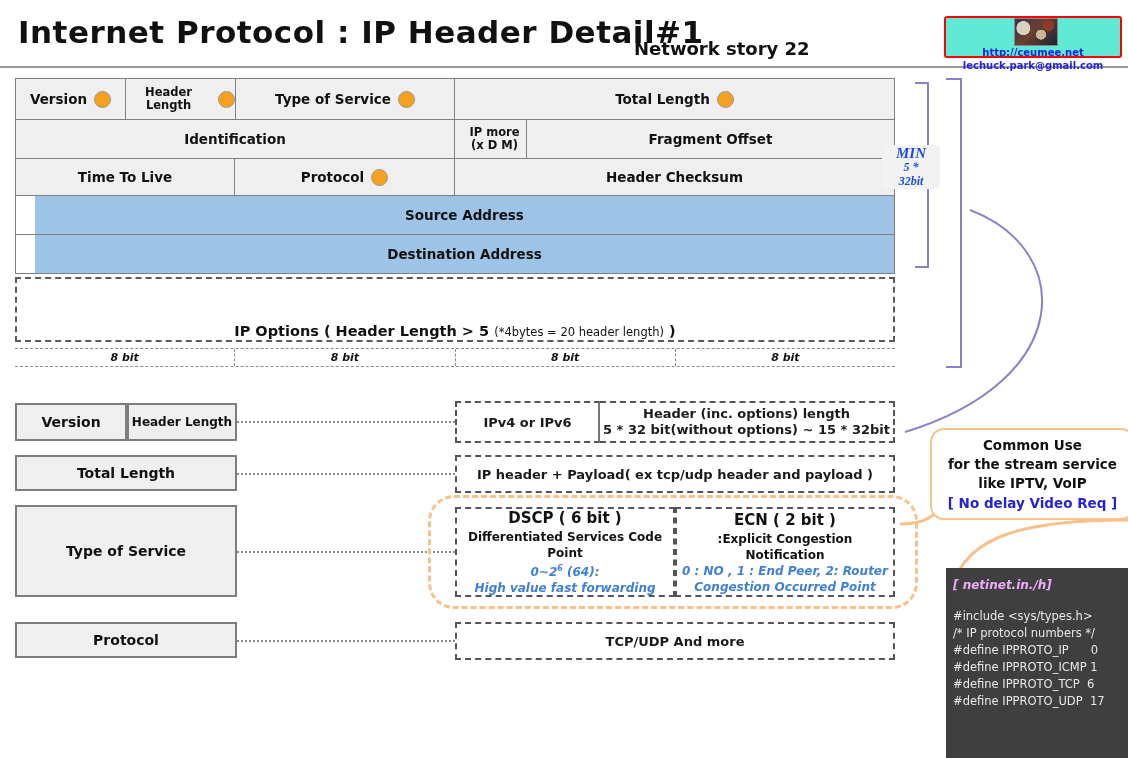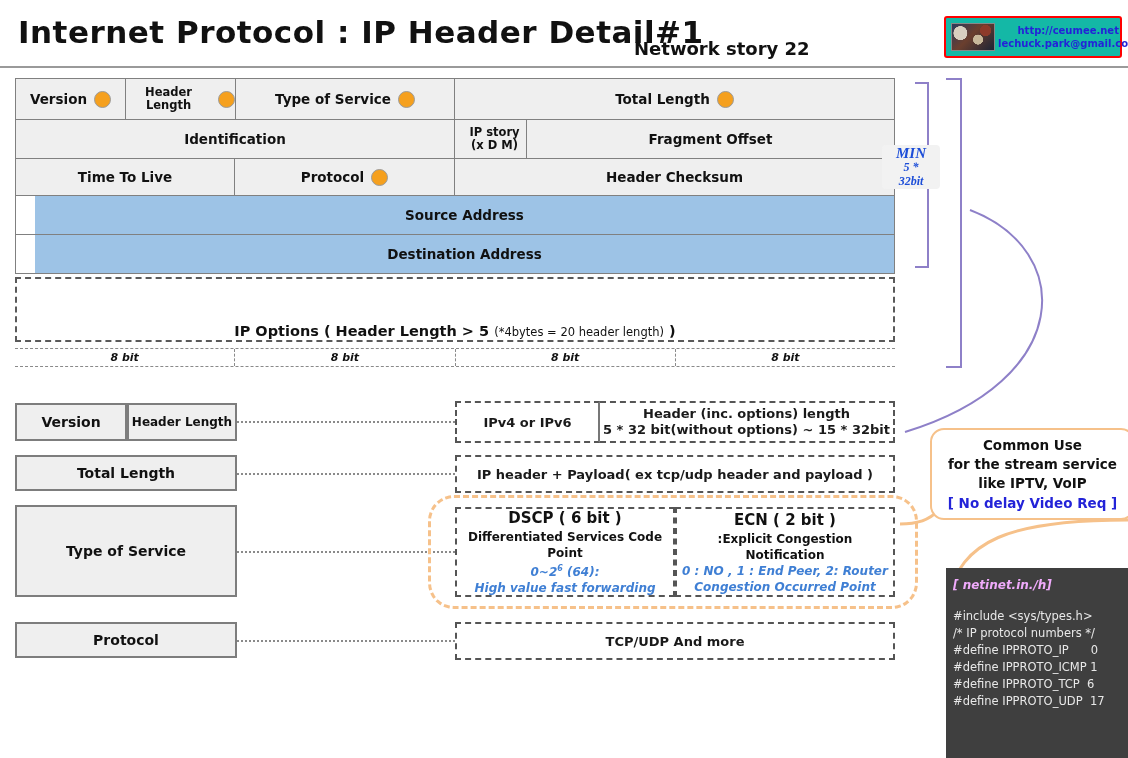--- a/index.html
+++ b/index.html
@@ -24,22 +24,22 @@
     position:absolute;left:634px;top:38px;
     font-family:"DejaVu Sans", sans-serif;
     font-size:18px;font-weight:600;color:#111;white-space:nowrap;
   }
   .hdr-rule{
     position:absolute;left:0px;top:66px;width:1128px;height:2px;
     background:#9a9a9a;
   }
   .logo{
     position:absolute;left:944px;top:16px;width:178px;height:42px;
-    border:2px solid #ff0000;border-radius:3px;background:#14b8a6;
-    display:flex;align-items:center;box-sizing:border-box;
+    border:2px solid #ff0000;border-radius:3px;background:#5eead4;
+    display:flex;align-items:center;box-sizing:border-box;flex-direction:column;
   }
   .logo-thumb{
     width:42px;height:26px;margin-left:5px;flex:0 0 auto;
     border:1px solid #888;
     background:
       radial-gradient(circle at 20% 35%, #d8cfc0 0 18%, transparent 19%),
       radial-gradient(circle at 62% 60%, #c8b89a 0 16%, transparent 17%),
       radial-gradient(circle at 80% 25%, #8d3a2a 0 14%, transparent 15%),
       linear-gradient(135deg,#2b3a5c 0%,#6b3f2e 45%,#1d2436 100%);
   }
@@ -232,21 +232,21 @@
         <span class="dot"></span>
       </div>
       <div class="ipt-cell" style="width:439px;">
         <span class="lbl">Total Length</span>
         <span class="dot"></span>
       </div>
     </div>
 
     <div class="ipt-row r2">
       <div class="ipt-cell" style="width:439px;">Identification</div>
-      <div class="ipt-cell small-cell" style="width:72px;justify-content:flex-start;padding-left:8px;white-space:pre-line;">IP story (x D M)</div>
+      <div class="ipt-cell small-cell" style="width:72px;justify-content:flex-start;padding-left:8px;white-space:pre-line;">IP more (x D M)</div>
       <div class="ipt-cell" style="width:367px;">Fragment Offset</div>
     </div>
 
     <div class="ipt-row r3">
       <div class="ipt-cell" style="width:219px;">Time To Live</div>
       <div class="ipt-cell" style="width:220px;">
         <span class="lbl">Protocol</span>
         <span class="dot"></span>
       </div>
       <div class="ipt-cell" style="width:439px;">Header Checksum</div>

